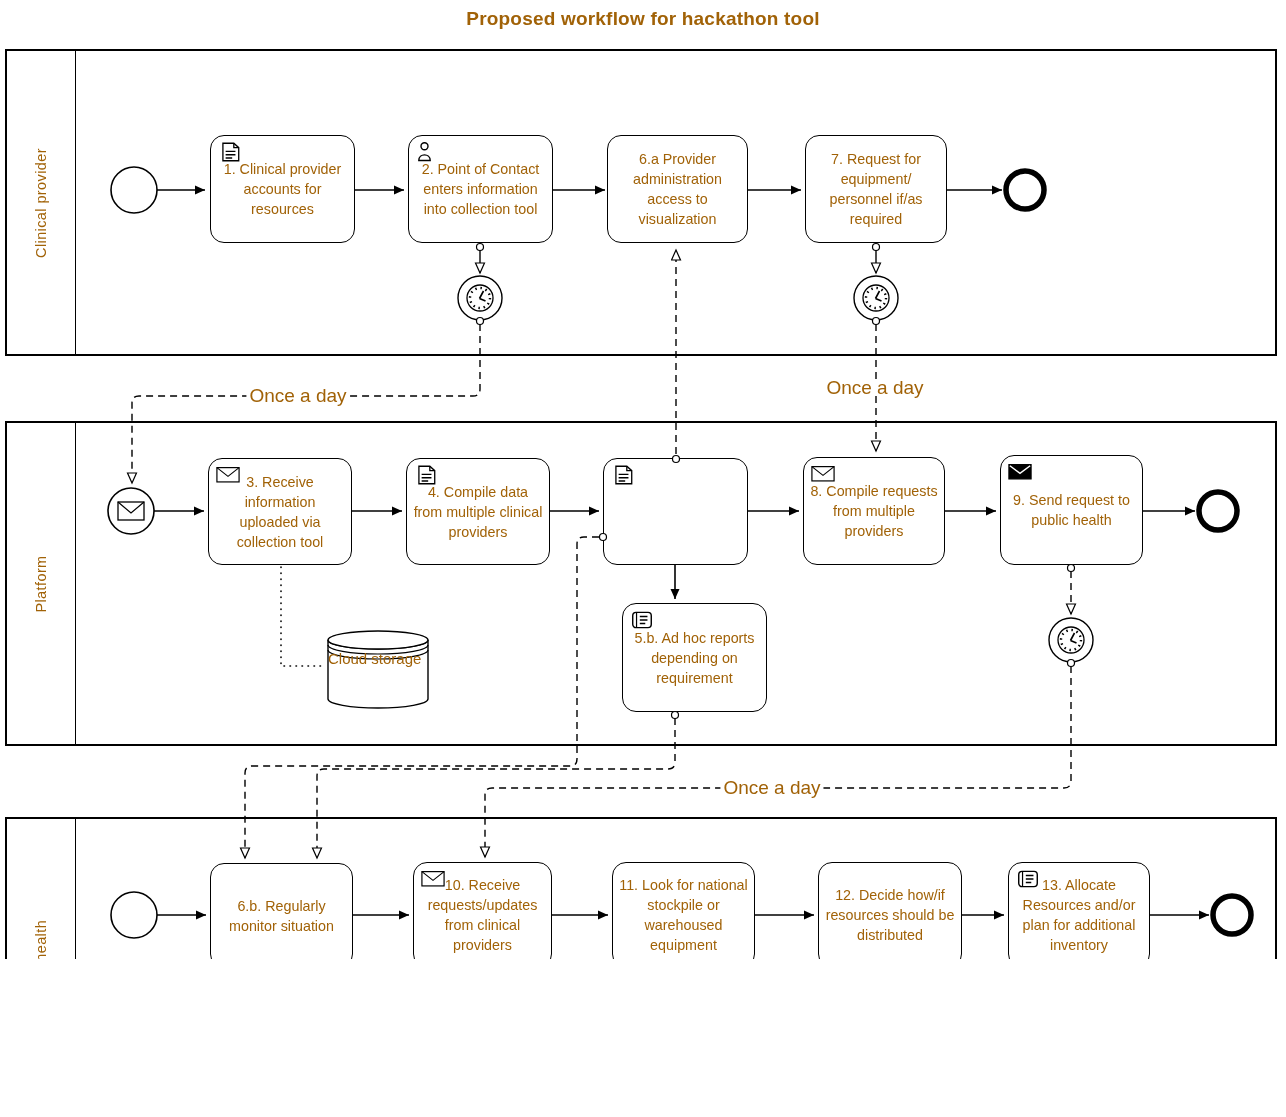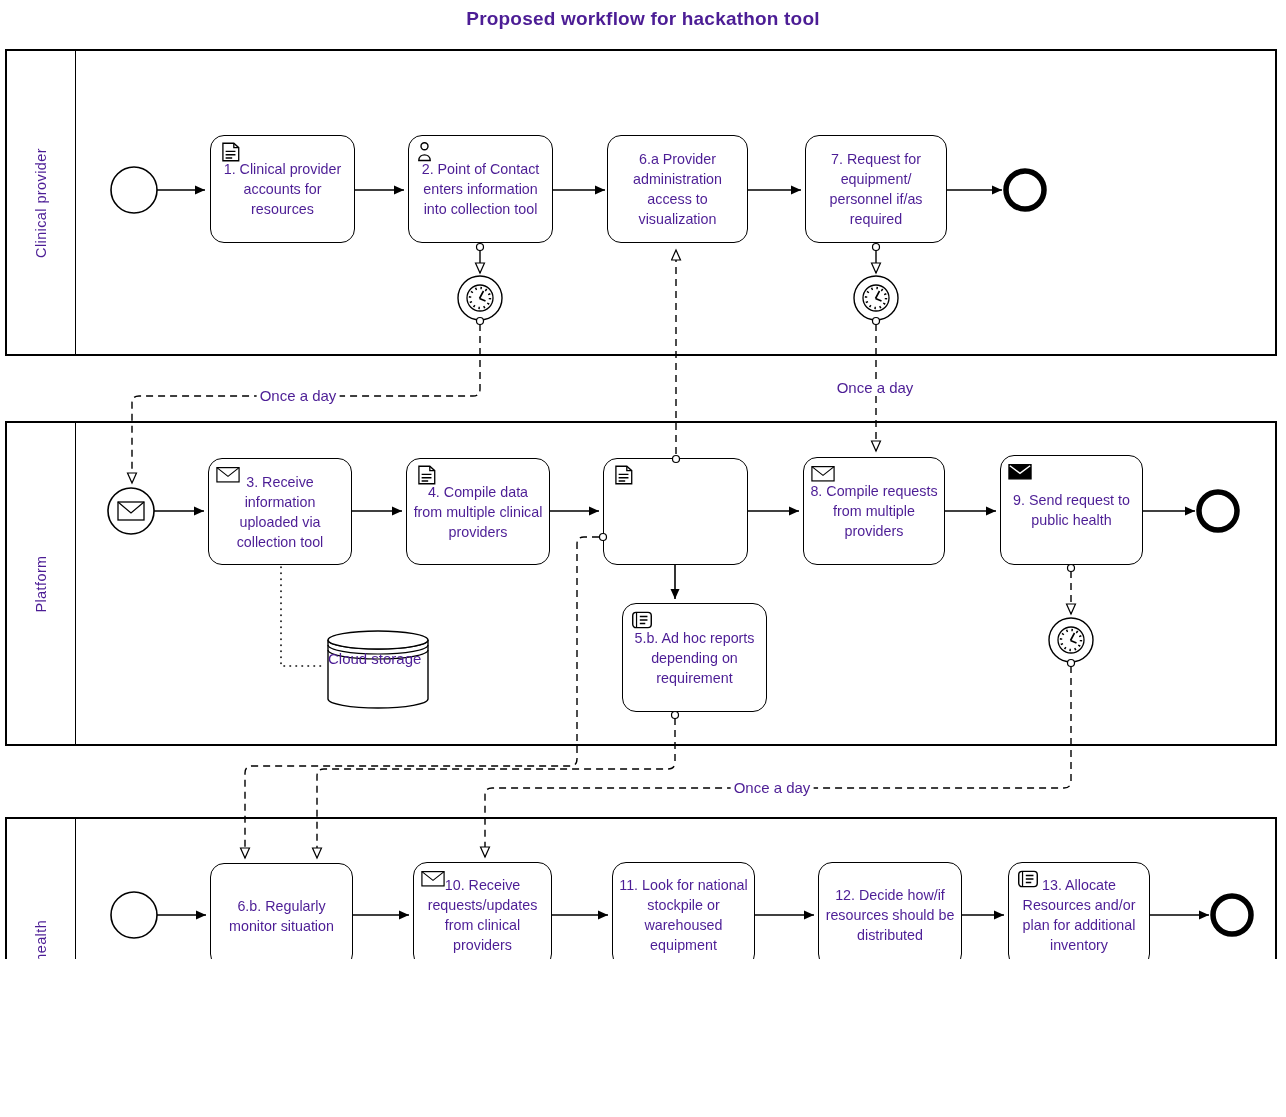--- a/index.html
+++ b/index.html
@@ -1,32 +1,32 @@
 <!DOCTYPE html>
 <html><head>
 <meta charset="utf-8">
 <style>
   html,body{margin:0;padding:0;background:#fff;}
   .stage{position:relative;width:1286px;height:959px;background:#fff;
-         font-family:"Liberation Sans",sans-serif;color:#4c1d95;overflow:hidden;}
+         font-family:"Liberation Sans",sans-serif;color:#a16207;overflow:hidden;}
   .title{position:absolute;left:0;right:0;top:8px;text-align:center;
          font-size:19px;font-weight:bold;letter-spacing:.2px;z-index:2;}
   .lane{position:absolute;border:2px solid #000;background:#fff;box-sizing:border-box;z-index:1;}
   .lane-sep{position:absolute;left:68px;top:0;bottom:0;width:0;border-left:1.6px solid #000;}
   .lane-label{position:absolute;left:34px;top:50%;
               transform:translate(-50%,-50%) rotate(-90deg);
               font-size:14.5px;letter-spacing:.4px;white-space:nowrap;}
   .task{position:absolute;z-index:4;background:#fff;border:1.4px solid #000;border-radius:14px;
         display:flex;align-items:center;justify-content:center;text-align:center;
         font-size:14.3px;line-height:20px;padding:4px 5px;box-sizing:border-box;}
   .task-icon{position:absolute;top:5px;left:7px;width:24px;height:22px;}
   .task-icon svg{display:block;width:100%;height:100%;}
   svg.wires{position:absolute;left:0;top:0;z-index:6;pointer-events:none;}
   .flow-label{position:absolute;z-index:7;transform:translateX(-50%);background:#fff;
-              padding:0 3px;font-size:15px;line-height:16px;white-space:nowrap;}
+              padding:0 3px;font-size:19px;line-height:16px;white-space:nowrap;}
   .store-label{position:absolute;z-index:7;transform:translateX(-50%);
                text-align:left;font-size:15px;line-height:21px;}
 </style>
 </head>
 <body>
 
 <div class="stage">
 
   <div class="title">Proposed workflow for hackathon tool</div>
 

